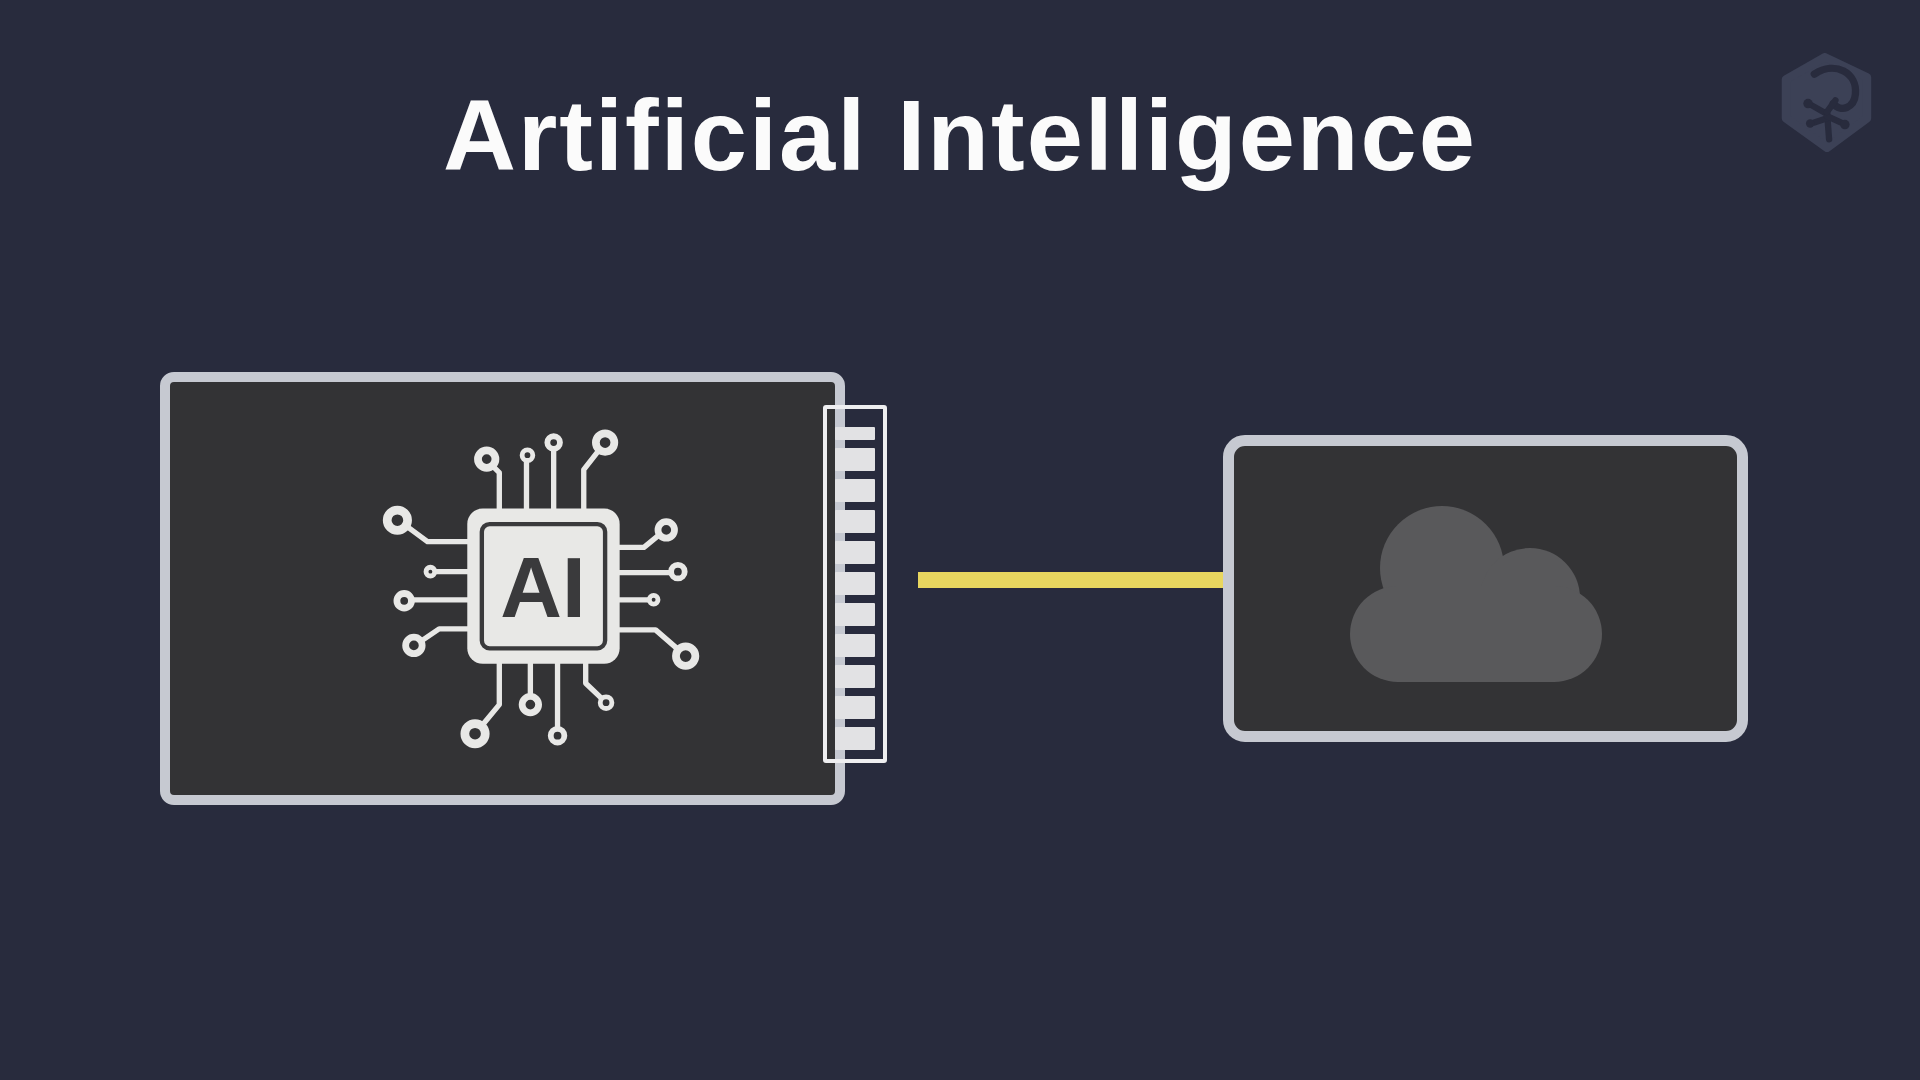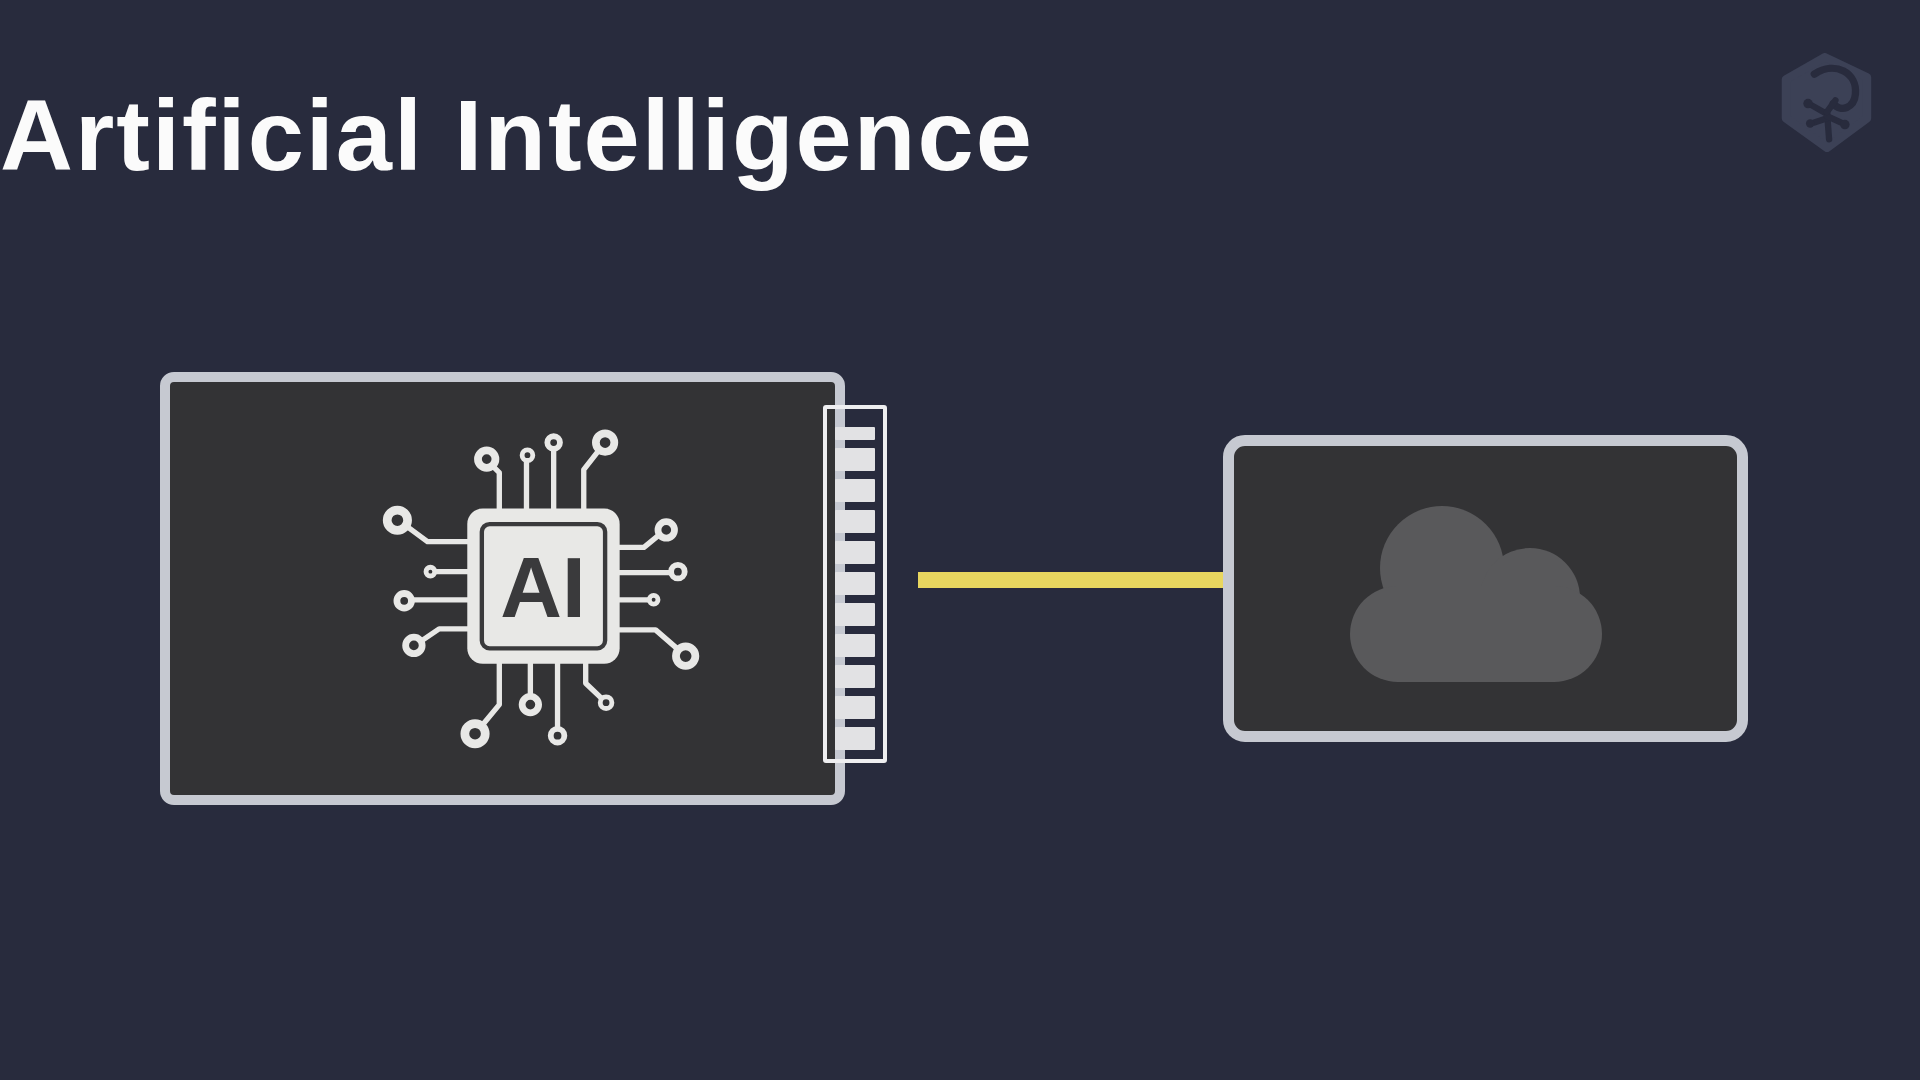--- a/index.html
+++ b/index.html
@@ -21,20 +21,21 @@
     background:var(--background);
     font-family:"Liberation Sans", sans-serif;
     position:relative;
   }
   .stage{position:absolute;inset:0;}
 
   .title{
     position:absolute;
     left:0;right:0;
     top:85px;
+    text-align:center;
     font-size:101px;
     line-height:1;
     font-weight:700;
     letter-spacing:2px;
     color:var(--title-white);
   }
 
   .logo{
     position:absolute;
     left:1773px;

